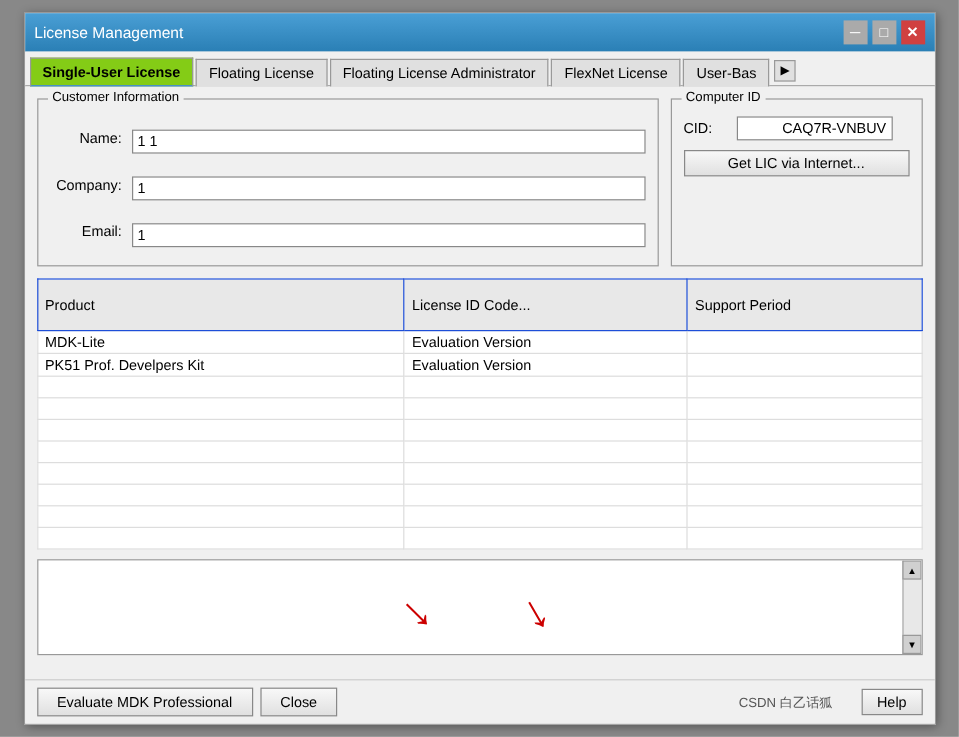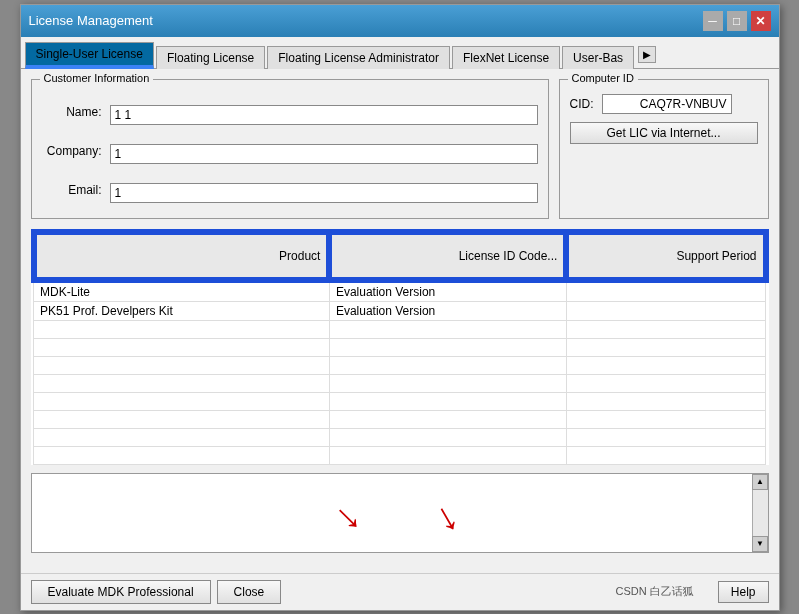--- a/index.html
+++ b/index.html
@@ -61,24 +61,24 @@
       border-bottom: none;
       background: #e0e0e0;
       cursor: pointer;
       margin-right: 2px;
       font-size: 12px;
       color: #000;
       position: relative;
       top: 1px;
     }
     .tab.active {
-      background: #0369a1;
-      border-bottom: 4px solid #3b82f6;
+      background: #84cc16;
+      border-bottom: 1px solid #3b82f6;
       z-index: 1;
-      font-weight: normal;
+      font-weight: bold;
     }
     .tab-scroll-btn {
       padding: 2px 4px;
       border: 1px solid #999;
       background: #e0e0e0;
       cursor: pointer;
       font-size: 10px;
       margin-left: 2px;
       align-self: center;
     }
@@ -126,21 +126,21 @@
       flex: 1;
       height: 20px;
       border: 1px solid #888;
       background: white;
       padding: 1px 4px;
       font-size: 12px;
     }
     .cid-row {
       display: flex;
       align-items: center;
-      gap: 8px;
+      gap: 20px;
       margin-top: 8px;
     }
     .cid-label {
       font-size: 12px;
     }
     .cid-input {
       width: 130px;
       height: 20px;
       border: 1px solid #888;
       background: white;
@@ -163,23 +163,23 @@
     
     .license-table {
       width: 100%;
       border-collapse: collapse;
       border: 1px solid #999;
       margin-bottom: 8px;
       background: white;
     }
     .license-table th {
       background: #e8e8e8;
-      border: 6px solid #1d4ed8;
+      border: 1px solid #1d4ed8;
       padding: 14px 6px;
-      text-align: right;
+      text-align: left;
       font-weight: normal;
       font-size: 12px;
     }
     .license-table td {
       border: 1px solid #ddd;
       padding: 2px 6px;
       font-size: 12px;
       height: 18px;
     }
     .license-table tr.empty td {

